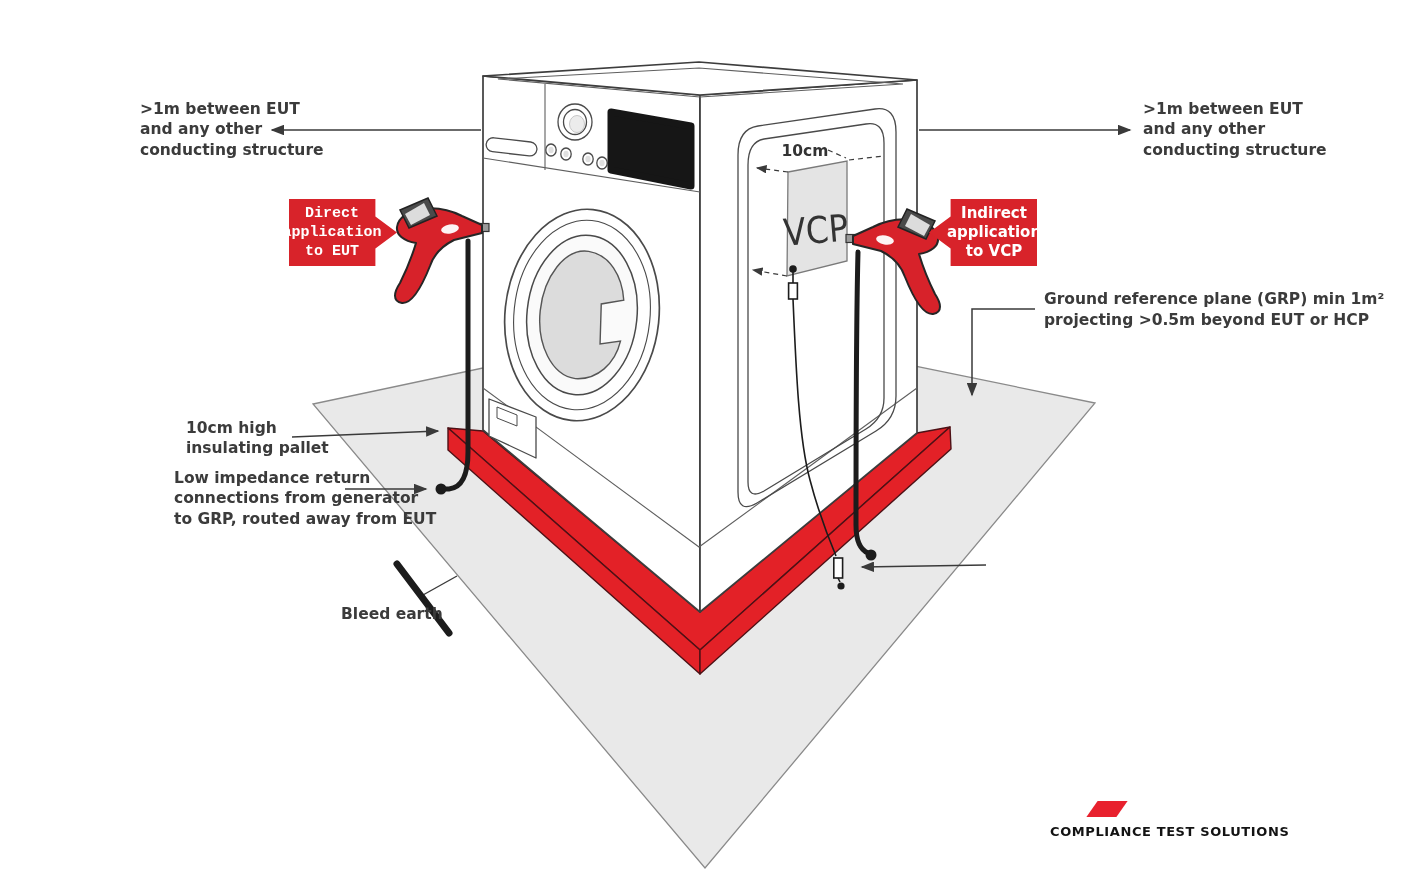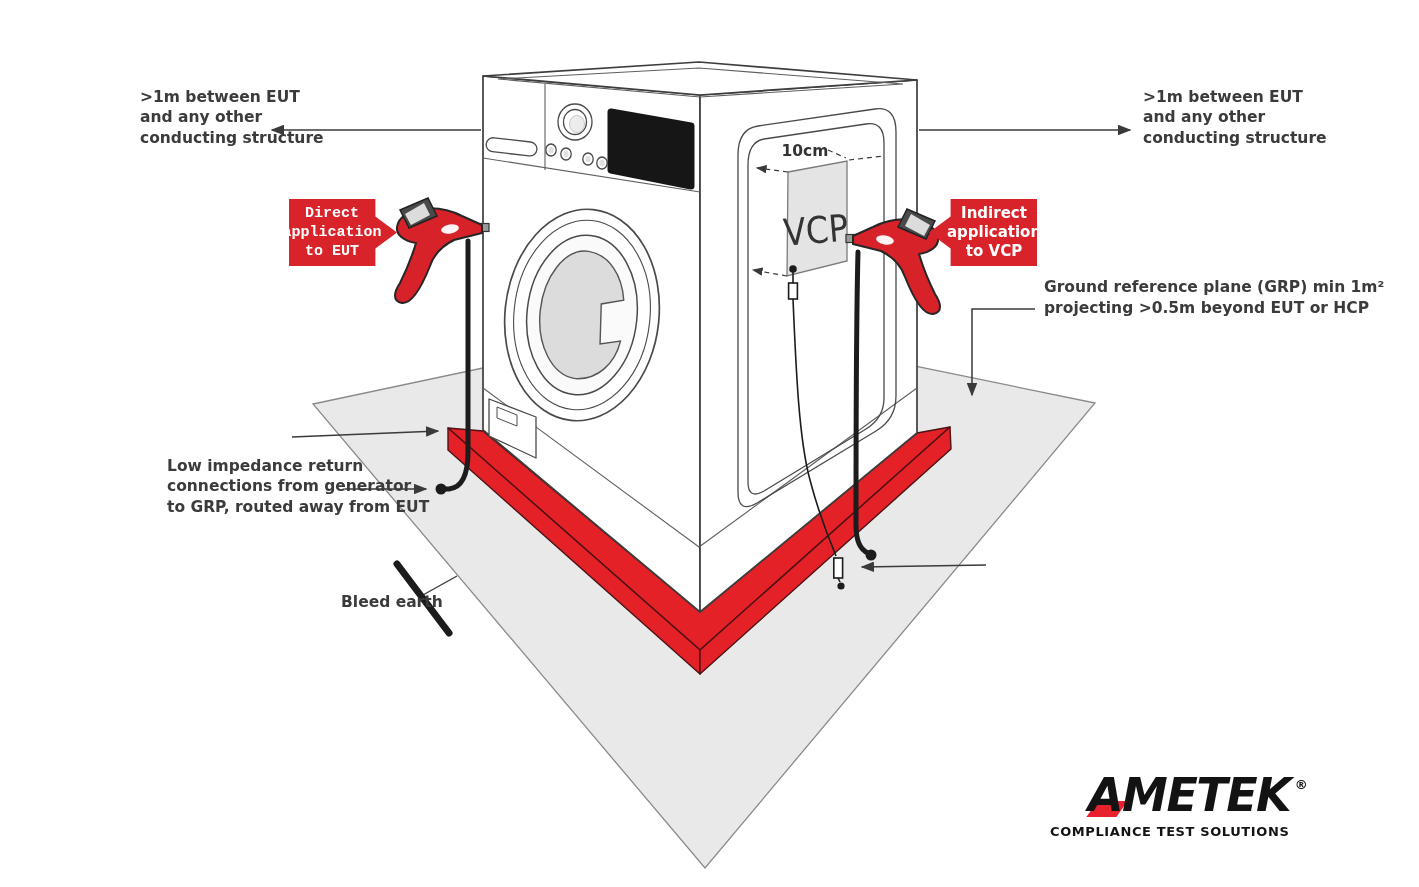--- a/index.html
+++ b/index.html
@@ -26,21 +26,21 @@
   .res{fill:#fff;stroke:#1c1c1c;stroke-width:1.6;}
   .arrow{fill:none;stroke:#3a3a3a;stroke-width:1.5;}
   .dash{fill:none;stroke:#3a3a3a;stroke-width:1.2;stroke-dasharray:5 4;}
   .vcp{fill:var(--vcp-gray);stroke:#7a7a7a;stroke-width:1.3;}
   .display{fill:var(--display-black);stroke:var(--display-black);stroke-width:7;stroke-linejoin:round;}
   .earth{stroke:#1c1c1c;stroke-width:7;stroke-linecap:round;}
   .svgtxt{fill:#333;font-family:"DejaVu Sans","Liberation Sans",sans-serif;}
 
   
   .note{position:absolute;font-size:15.5px;line-height:1.32;font-weight:600;
-        color:var(--ink);white-space:pre-line;}
+        color:var(--ink);white-space:pre-line;margin-top:12px;}
   .note.center{text-align:center;}
 
   
   .callout{position:absolute;width:108px;height:67px;background:var(--accent-red);
            display:flex;align-items:center;justify-content:center;text-align:center;
            color:#fff;font-size:15px;line-height:1.28;font-weight:600;white-space:pre-line;}
   .callout.point-right{clip-path:polygon(0 0,80% 0,80% 26%,100% 50%,80% 74%,80% 100%,0 100%);padding-right:22px;box-sizing:border-box;}
   .callout.point-left{clip-path:polygon(20% 0,100% 0,100% 100%,20% 100%,20% 74%,0 50%,20% 26%);padding-left:22px;box-sizing:border-box;}
 
   
@@ -162,35 +162,36 @@
   </svg>
 
   <div class="note" style="left:140px;top:87px;">&gt;1m between EUT
 and any other
 conducting structure</div>
   <div class="note" style="left:1143px;top:87px;">&gt;1m between EUT
 and any other
 conducting structure</div>
   <div class="note" style="left:1044px;top:277px;line-height:1.38;">Ground reference plane (GRP) min 1m²
 projecting &gt;0.5m beyond EUT or HCP</div>
-  <div class="note" style="left:167px;top:456px;">Low impedance return
+  <div class="note" style="left:186px;top:406px;">10cm high
+insulating pallet</div>
+  <div class="note" style="left:174px;top:456px;">Low impedance return
 connections from generator
 to GRP, routed away from EUT</div>
   <div class="note" style="left:341px;top:592px;">Bleed earth</div>
 
   <div class="callout point-right" style="left:289px;top:199px;font-family:Liberation Mono, monospace;">
     <span>Direct
 application
 to EUT</span>
   </div>
   <div class="callout point-left" style="left:929px;top:199px;justify-content:center;">
     <span>Indirect
 application
 to VCP</span>
   </div>
 
   <div class="logo-brand">
     <div class="logo-redshape"></div>
-    <div class="word"><span>AMETEK</span><span class="logo-reg">®</span></div>
   </div>
   <div class="logo-tagline">COMPLIANCE TEST SOLUTIONS</div>
 
 </div>
 
 </body></html>

